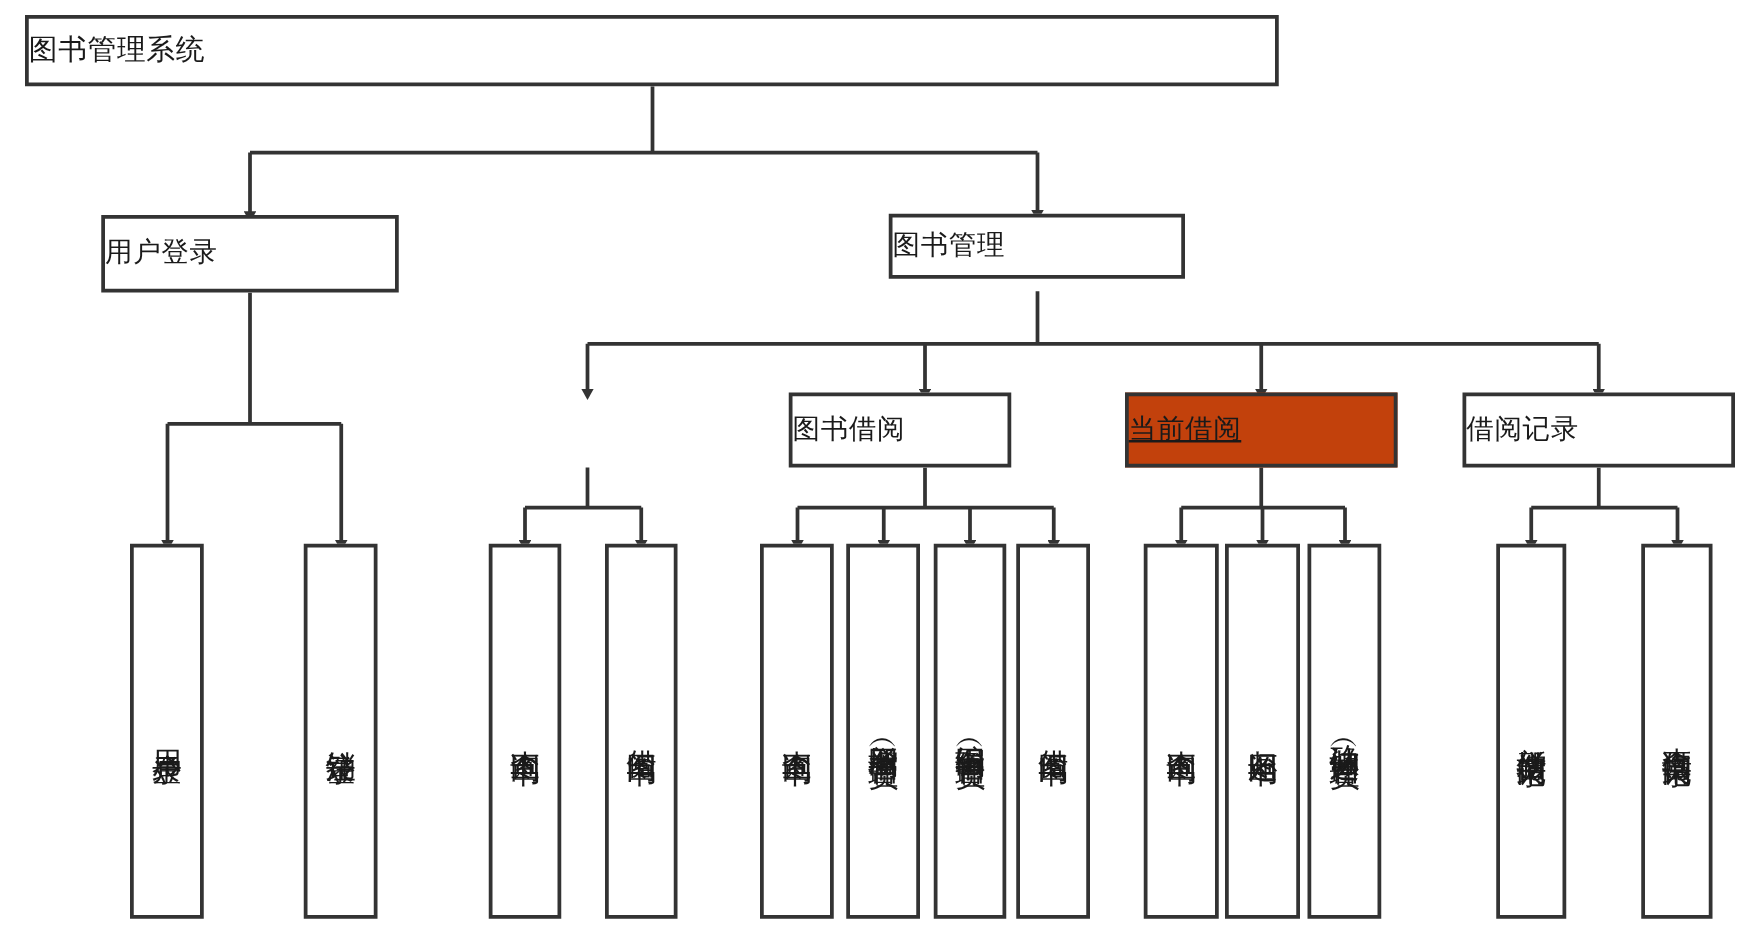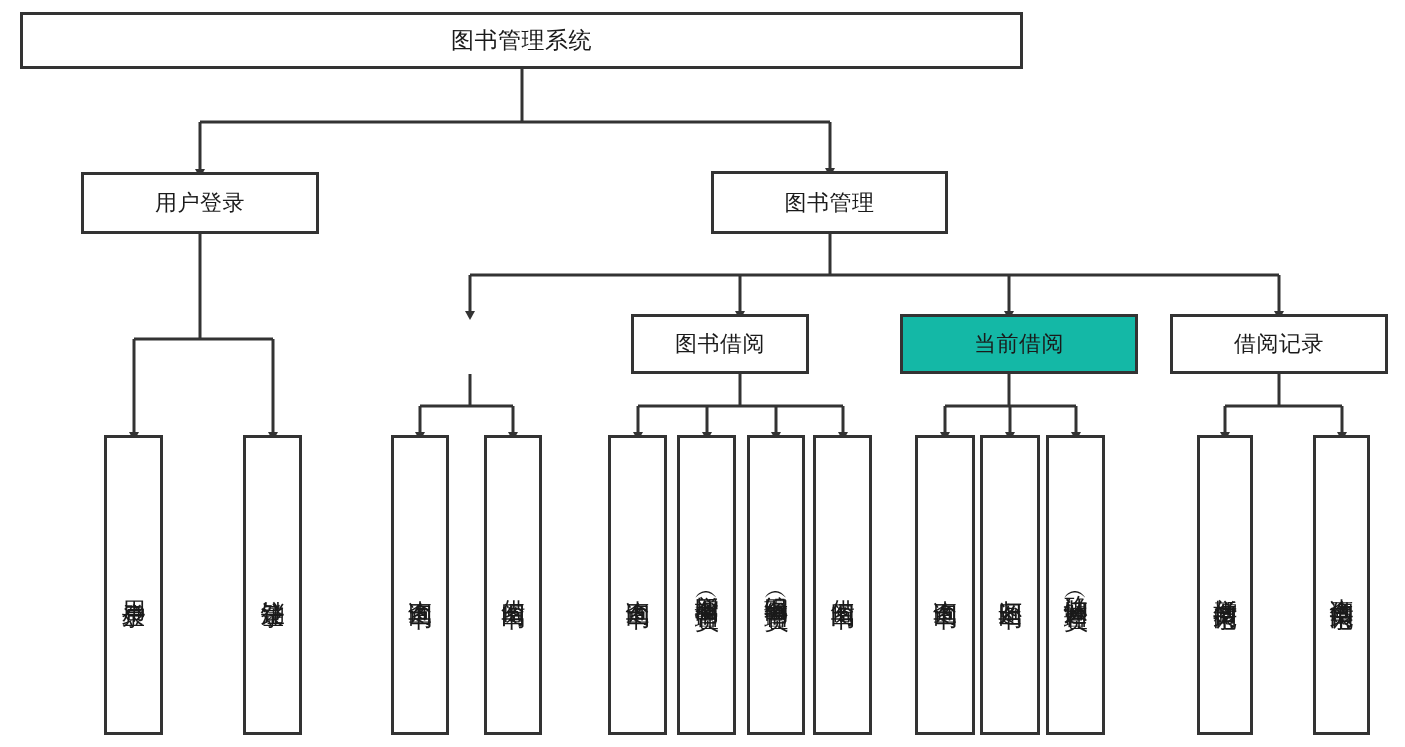--- a/index.html
+++ b/index.html
@@ -25,21 +25,21 @@
     height: 747px;
     pointer-events: none;
   }
   .node {
     position: absolute;
     box-sizing: border-box;
     background: #ffffff;
     border: 3px solid #333333;
     display: flex;
     align-items: center;
-    justify-content: center;
+    justify-content: flex-start;
     color: #1a1a1a;
   }
   .node .label {
     display: block;
     text-align: center;
     line-height: 1.18;
   }
   .node.horizontal .label {
     writing-mode: horizontal-tb;
     font-size: 22px;
@@ -115,30 +115,30 @@
   </svg>
 
   <div class="node root horizontal" style="left: 20px; top: 12px; width: 1003px; height: 57px; border-color: rgb(51, 51, 51); background: rgb(255, 255, 255); color: rgb(26, 26, 26);">
     <span class="label">图书管理系统</span>
   </div>
 
   <div class="node horizontal" style="left: 81px; top: 172px; width: 238px; height: 62px; border-color: rgb(51, 51, 51); background: rgb(255, 255, 255); color: rgb(26, 26, 26);">
     <span class="label">用户登录</span>
   </div>
 
-  <div class="node horizontal" style="left: 711px; top: 171px; width: 237px; height: 63px; border-color: rgb(51, 51, 51); background: rgb(255, 255, 255); color: rgb(26, 26, 26);">
+  <div class="node horizontal" style="left: 711px; top: 171px; width: 237px; height: 52px; border-color: rgb(51, 51, 51); background: rgb(255, 255, 255); color: rgb(26, 26, 26);">
     <span class="label">图书管理</span>
   </div>
 
 
   <div class="node horizontal" style="left: 631px; top: 314px; width: 178px; height: 60px; border-color: rgb(51, 51, 51); background: rgb(255, 255, 255); color: rgb(26, 26, 26);">
     <span class="label">图书借阅</span>
   </div>
 
-  <div class="node horizontal" style="left: 900px; top: 314px; width: 238px; height: 60px; border-color: rgb(51, 51, 51); background: #14b8a6; color: rgb(26, 26, 26);">
+  <div class="node horizontal" style="left: 900px; top: 314px; width: 218px; height: 60px; border-color: rgb(51, 51, 51); background: #c2410c; color: rgb(26, 26, 26); text-decoration: underline;">
     <span class="label">当前借阅</span>
   </div>
 
   <div class="node horizontal" style="left: 1170px; top: 314px; width: 218px; height: 60px; border-color: rgb(51, 51, 51); background: rgb(255, 255, 255); color: rgb(26, 26, 26);">
     <span class="label">借阅记录</span>
   </div>
 
   <div class="node vertical" style="left: 104px; top: 435px; width: 59px; height: 300px; border-color: rgb(51, 51, 51); background: rgb(255, 255, 255); color: rgb(26, 26, 26);">
     <span class="label">用户登录</span>
   </div>

